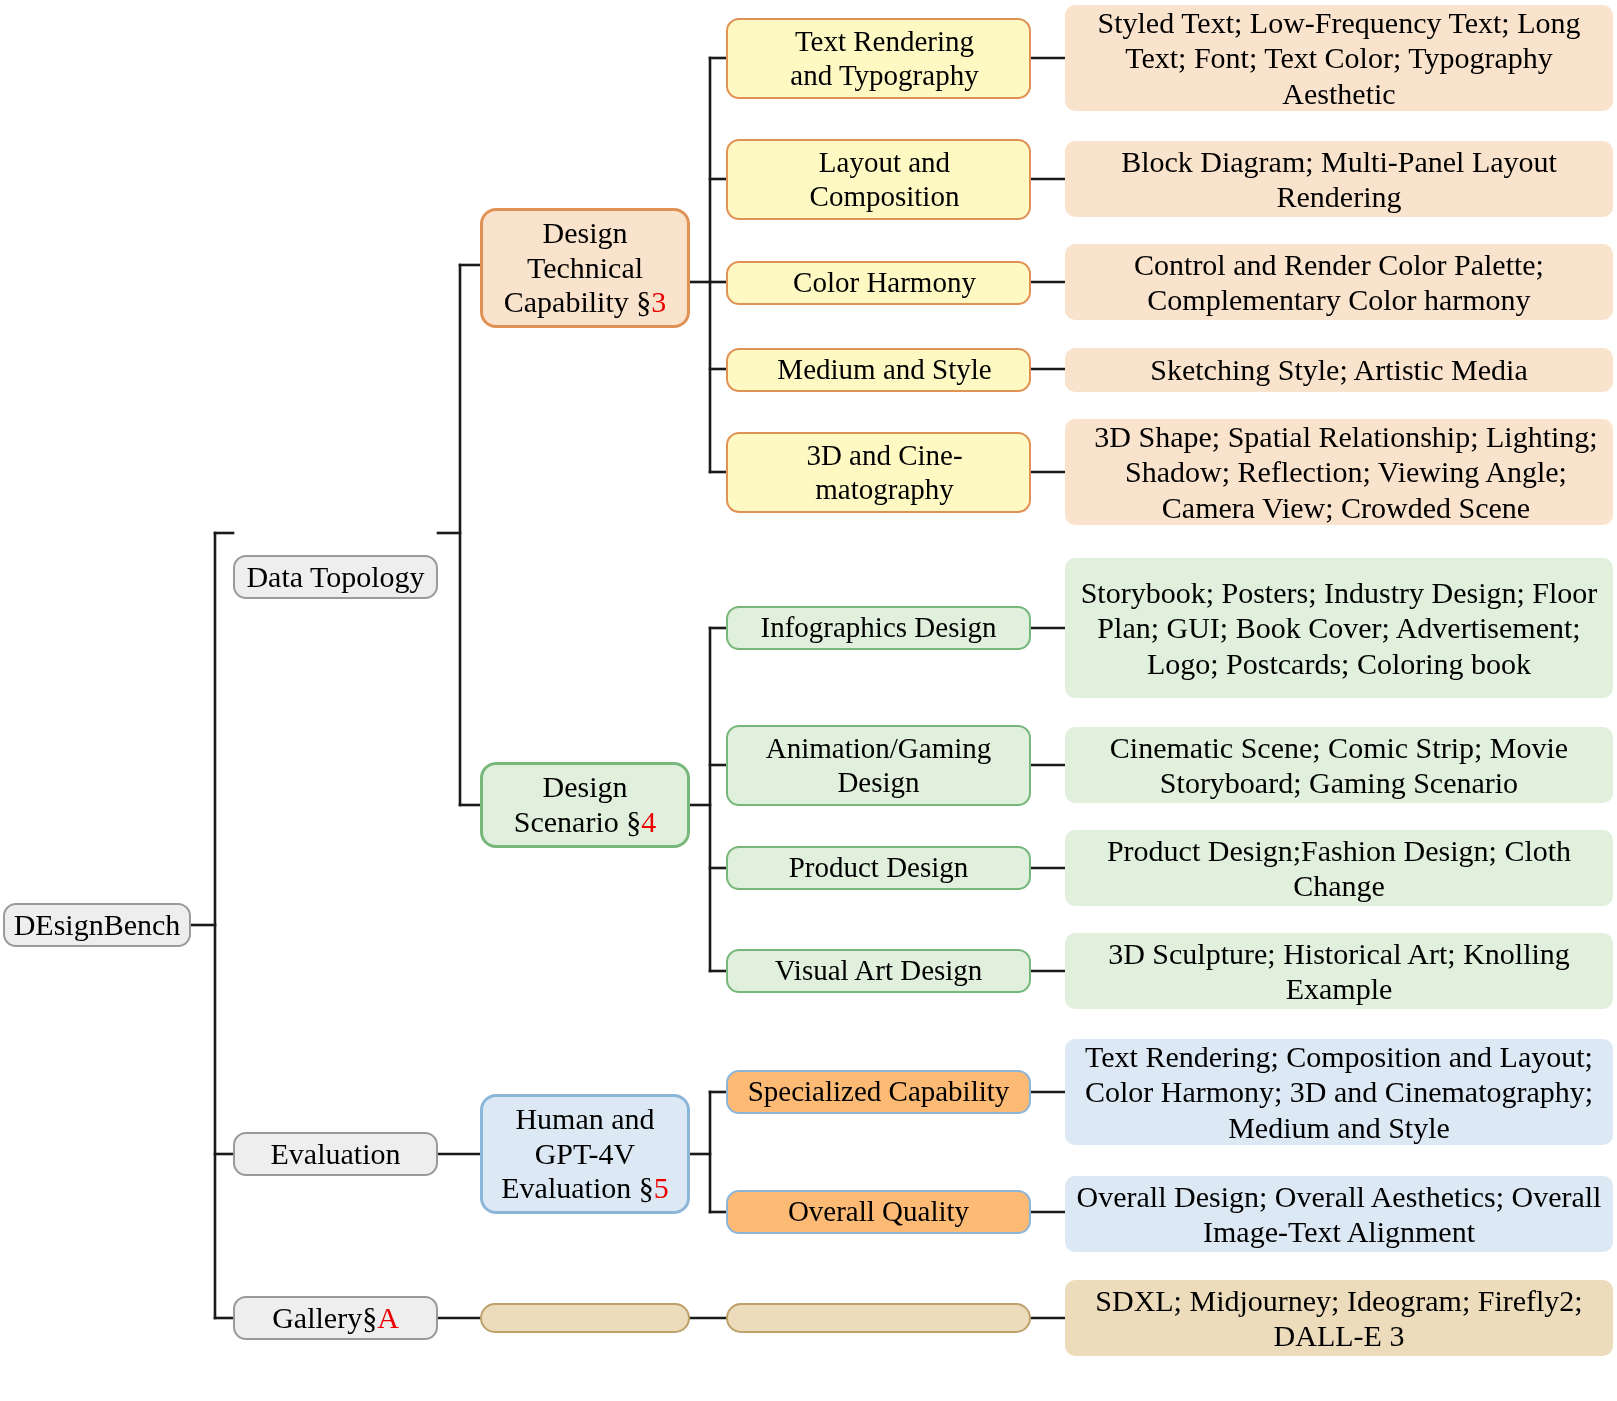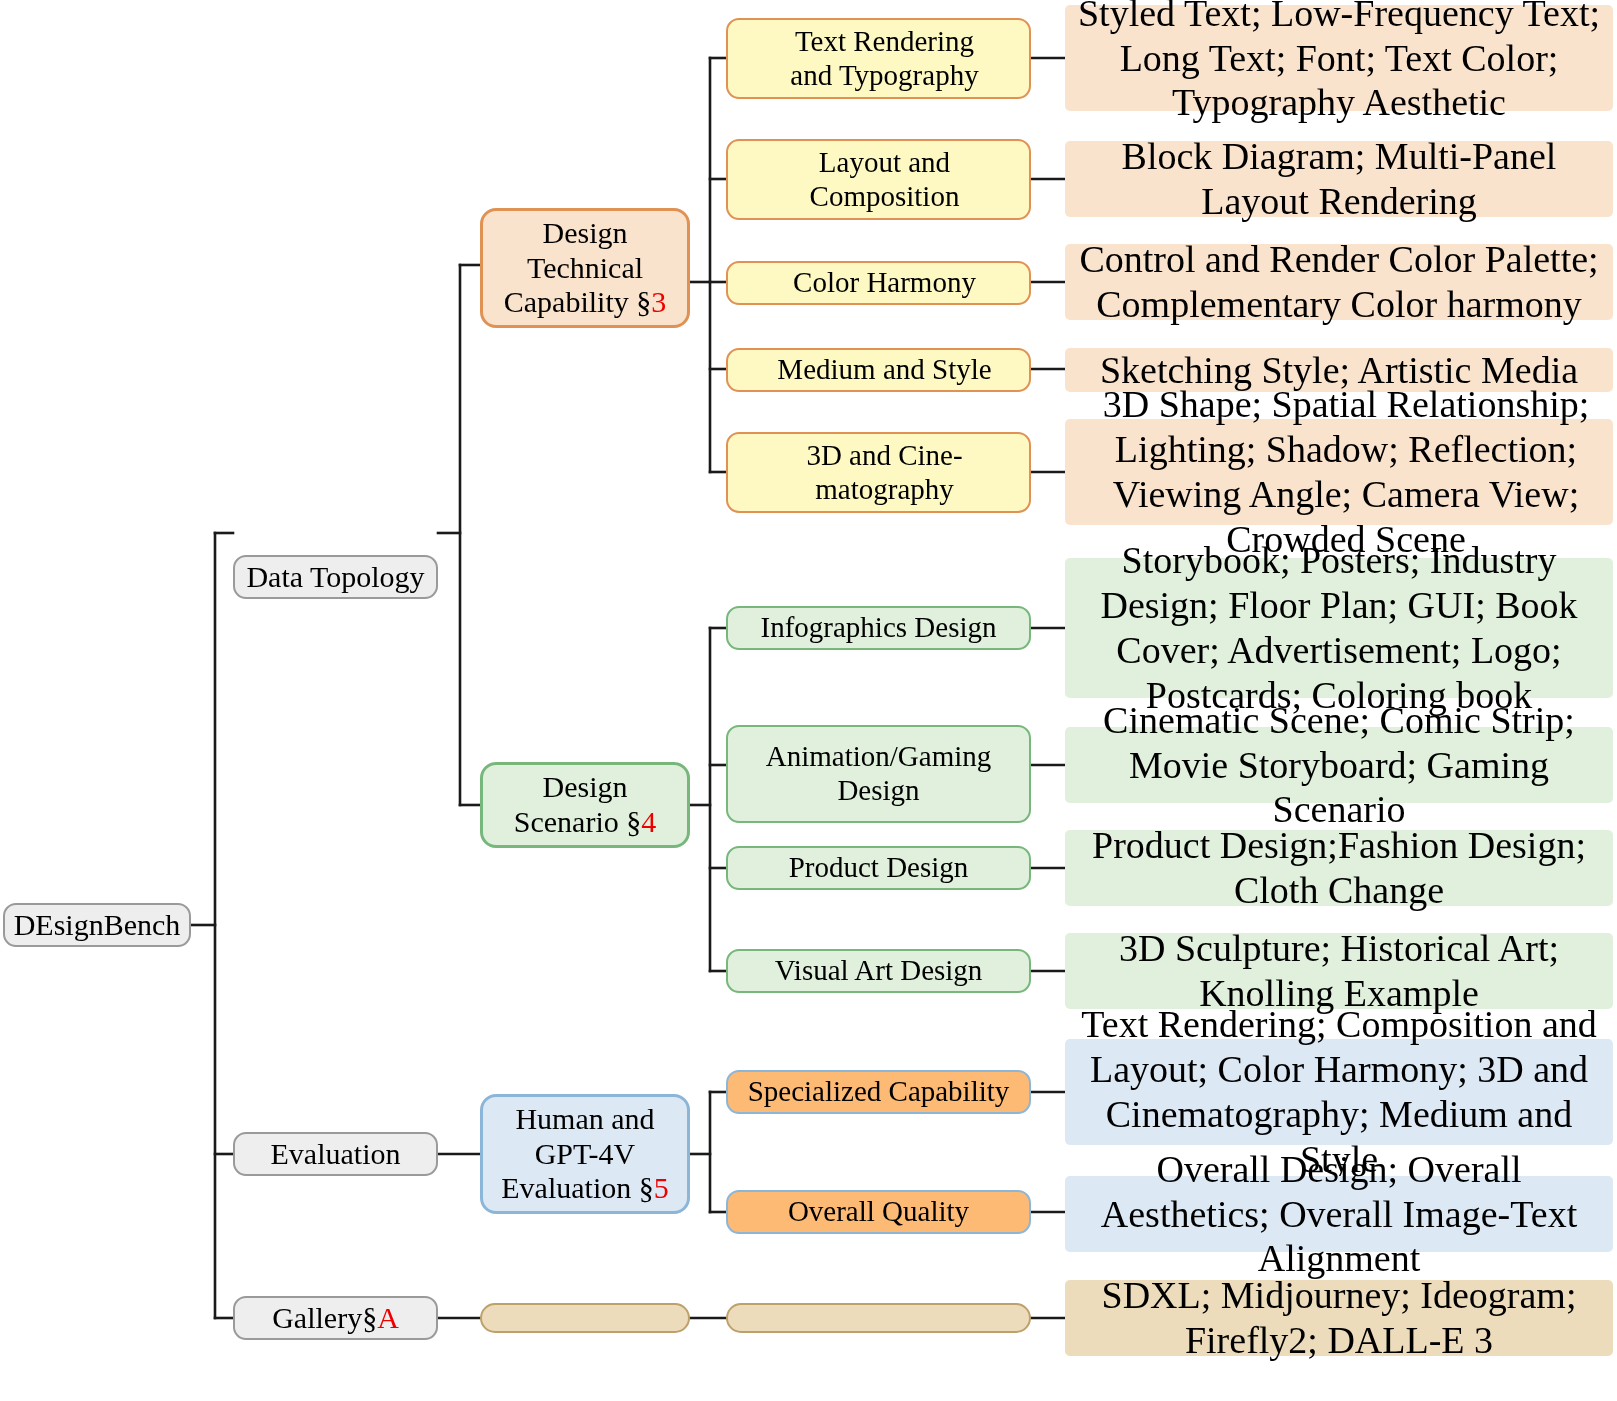--- a/index.html
+++ b/index.html
@@ -55,23 +55,23 @@
     border-style:solid;
     border-radius:13px;
   }
   .leaf.orange{background:#fef9c3;border-color:#e09254;padding-left:20px;}
   .leaf.green {background:#e0f0dc;border-color:#77b77b;}
   .leaf.blue  {background:#fdba74;border-color:#8cb6d8;}
   .leaf.tan   {background:#ecdcbb;border-color:#bda06a;border-radius:30px;}
 
   
   .detail{
-    font-size:38px;
+    font-size:30px;
     border:none;
-    border-radius:5px;
+    border-radius:10px;
     line-height:1.18;
     padding:6px 10px;
   }
   .detail.orange{background:#fae3cc;}
   .detail.green {background:#e0f0dc;}
   .detail.blue  {background:#dce8f4;}
   .detail.tan   {background:#ecdcbb;}
 
   .sec{color:#000;}
   .secnum{color:#ee0000;}
@@ -194,21 +194,21 @@
 
   <div class="node leaf orange" style="left:726px;top:432px;width:305px;height:81px;">
     <span>3D and Cine-
 matography</span>
   </div>
 
   <div class="node leaf green" style="left:726px;top:606px;width:305px;height:44px;">
     <span>Infographics Design</span>
   </div>
 
-  <div class="node leaf green" style="left:726px;top:725px;width:305px;height:98px;">
+  <div class="node leaf green" style="left:726px;top:725px;width:305px;height:81px;">
     <span>Animation/Gaming
 Design</span>
   </div>
 
   <div class="node leaf green" style="left:726px;top:846px;width:305px;height:44px;">
     <span>Product Design</span>
   </div>
 
   <div class="node leaf green" style="left:726px;top:949px;width:305px;height:44px;">
     <span>Visual Art Design</span>

